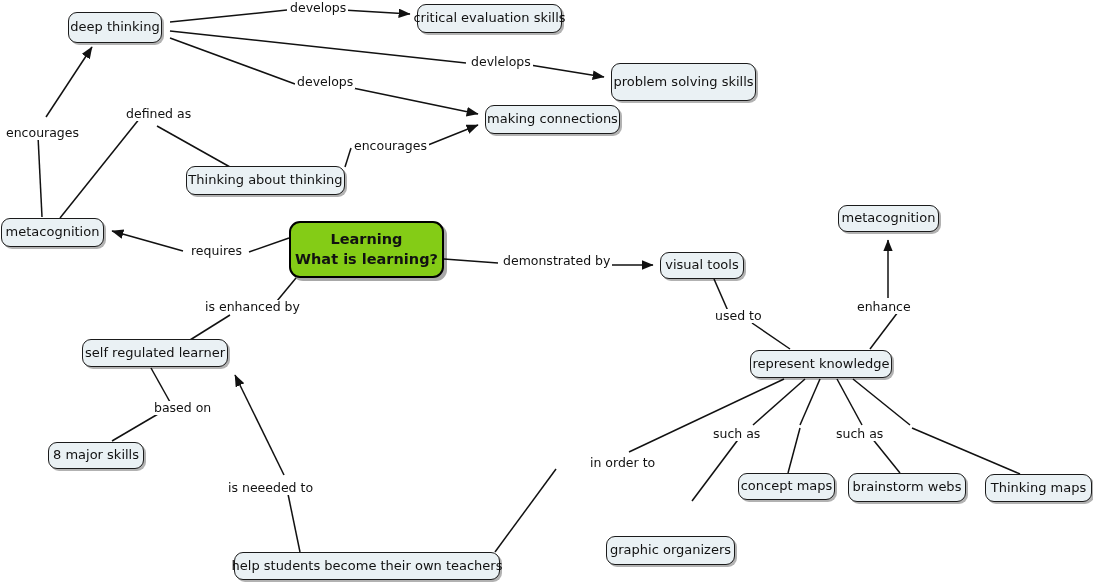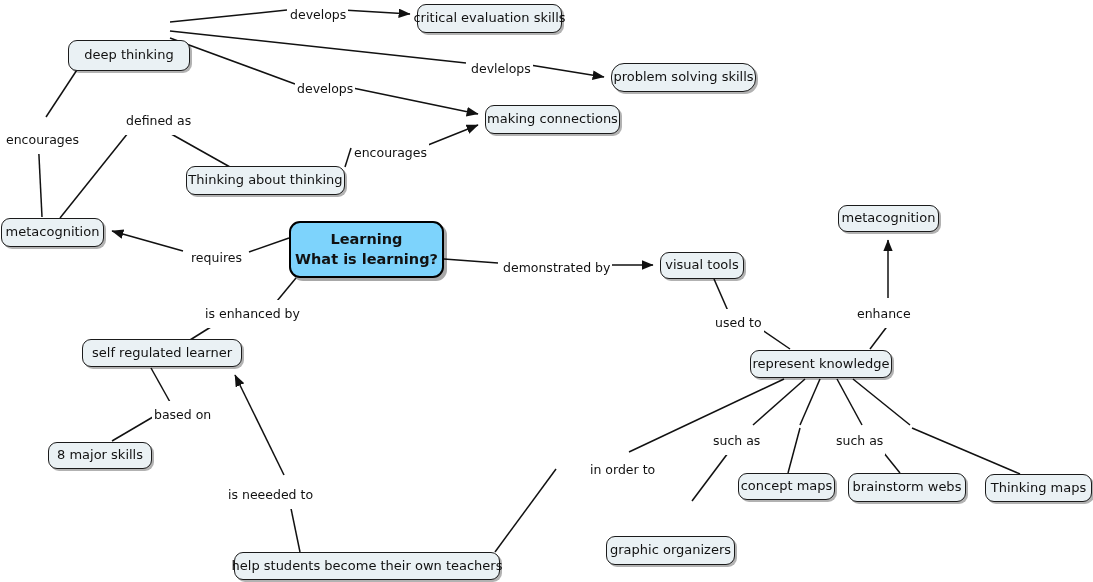--- a/index.html
+++ b/index.html
@@ -36,36 +36,36 @@
     border: 1.4px solid #1b1b1b;
     border-radius: 9px;
     color: #111111;
     font-size: 13px;
     line-height: 1.15;
     white-space: nowrap;
     box-shadow: 2px 2px 0 rgba(0,0,0,0.30);
     text-align: center;
   }
   .node.root {
-    background: #7dd3fc;
+    background: #84cc16;
     border: 2px solid #000000;
     border-radius: 11px;
     font-weight: bold;
     font-size: 14.5px;
     line-height: 1.35;
     white-space: pre-line;
     box-shadow: 3px 3px 0 rgba(0,0,0,0.34);
   }
   .edge-label {
     position: absolute;
     font-size: 12.5px;
     color: #111111;
     white-space: nowrap;
     background: #ffffff;
-    padding: 7px 2px;
+    padding: 0 2px;
     line-height: 1.1;
   }
 </style>
 </head>
 <body>
 
 <div id="canvas">
 
   <svg id="edge-layer" viewBox="0 0 1093 582" width="1093" height="582" xmlns="http://www.w3.org/2000/svg">
     <defs>
@@ -158,44 +158,44 @@
       <path d="M837,379 L862,425" stroke="#111111" stroke-width="1.5" fill="none"></path>
       <path d="M871,437 L900,473" stroke="#111111" stroke-width="1.5" fill="none"></path>
     </g>
 
     <g>
       <path d="M853,379 L910,425" stroke="#111111" stroke-width="1.5" fill="none"></path>
       <path d="M912,428 L1020,474" stroke="#111111" stroke-width="1.5" fill="none"></path>
     </g>
   </svg>
 
-  <div class="node" style="left:68px;top:12px;width:122px;height:31px;margin-top:28px;">deep thinking</div>
+  <div class="node" style="left:68px;top:12px;width:94px;height:31px;">deep thinking</div>
 
   <div class="node" style="left:417px;top:4px;width:145px;height:29px;">critical evaluation skills</div>
 
-  <div class="node" style="left:611px;top:63px;width:145px;height:29px;border-radius:13px;">problem solving skills</div>
+  <div class="node" style="left:611px;top:63px;width:145px;height:38px;">problem solving skills</div>
 
   <div class="node" style="left:485px;top:105px;width:135px;height:29px;">making connections</div>
 
   <div class="node" style="left:186px;top:166px;width:159px;height:29px;">Thinking about thinking</div>
 
   <div class="node" style="left:1px;top:218px;width:103px;height:29px;">metacognition</div>
 
   <div class="node root" style="left:289px;top:221px;width:155px;height:57px;">Learning
 What is learning?</div>
 
   <div class="node" style="left:660px;top:252px;width:84px;height:27px;">visual tools</div>
 
   <div class="node" style="left:838px;top:205px;width:101px;height:27px;">metacognition</div>
 
   <div class="node" style="left:750px;top:350px;width:142px;height:28px;">represent knowledge</div>
 
-  <div class="node" style="left:82px;top:339px;width:160px;height:28px;text-align:right;">self regulated learner</div>
-
-  <div class="node" style="left:48px;top:442px;width:104px;height:27px;">8 major skills</div>
+  <div class="node" style="left:82px;top:339px;width:146px;height:28px;text-align:right;">self regulated learner</div>
+
+  <div class="node" style="left:48px;top:442px;width:96px;height:27px;">8 major skills</div>
 
   <div class="node" style="left:606px;top:501px;width:129px;height:29px;margin-top:35px;">graphic organizers</div>
 
   <div class="node" style="left:738px;top:473px;width:97px;height:27px;">concept maps</div>
 
   <div class="node" style="left:848px;top:473px;width:118px;height:29px;">brainstorm webs</div>
 
   <div class="node" style="left:985px;top:474px;width:107px;height:28px;">Thinking maps</div>
 
   <div class="node" style="left:234px;top:552px;width:266px;height:28px;">help students become their own teachers</div>

